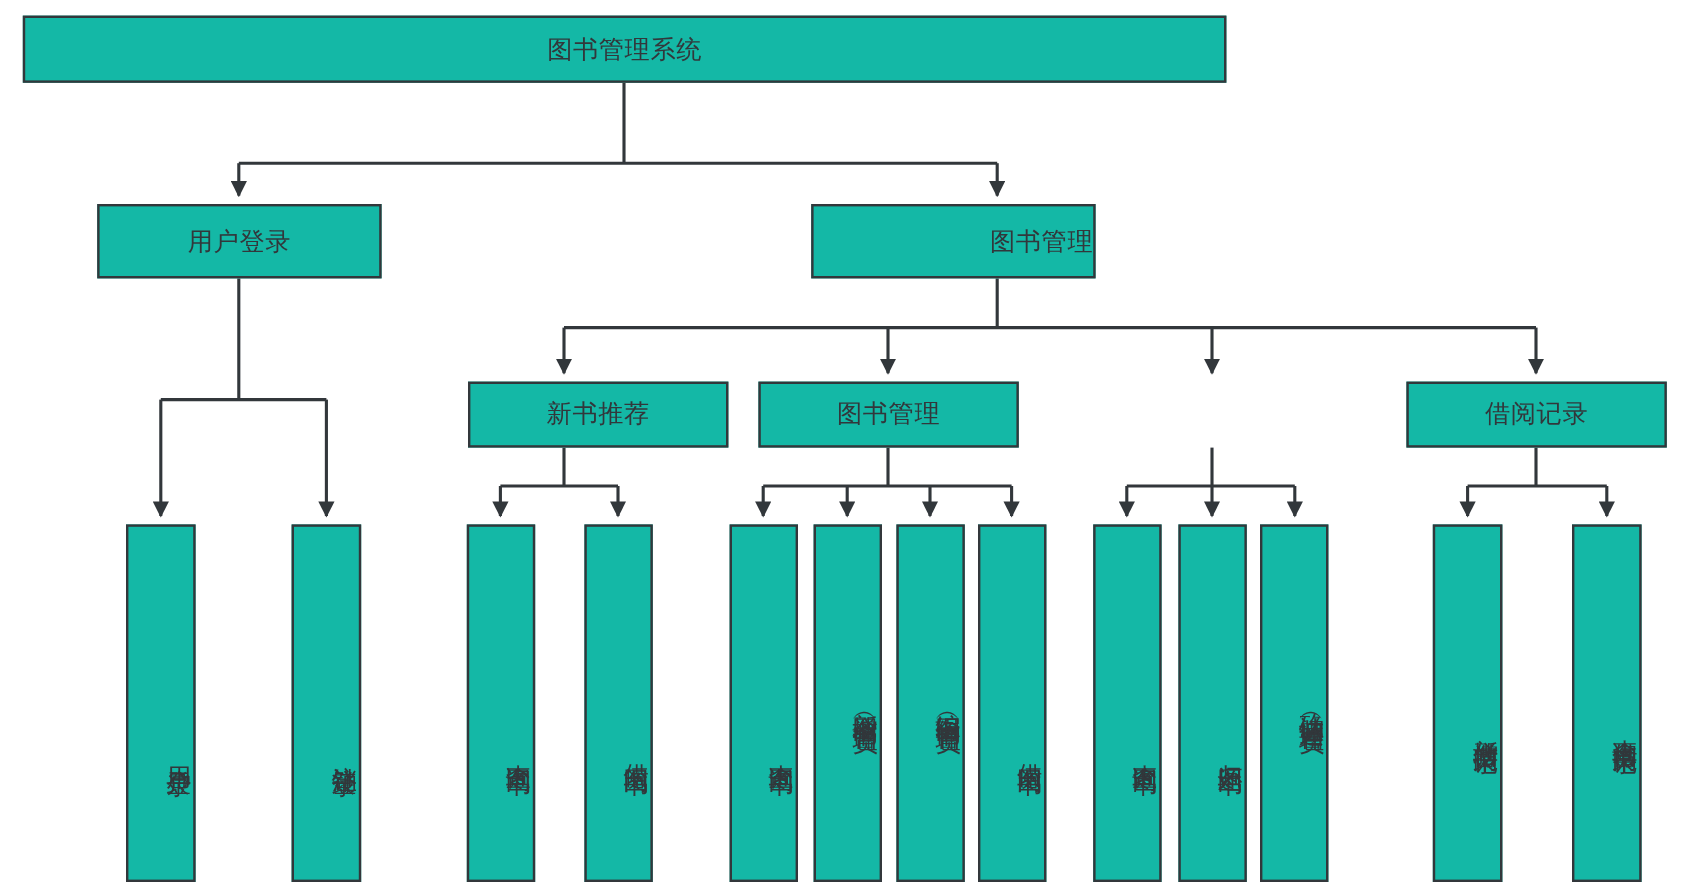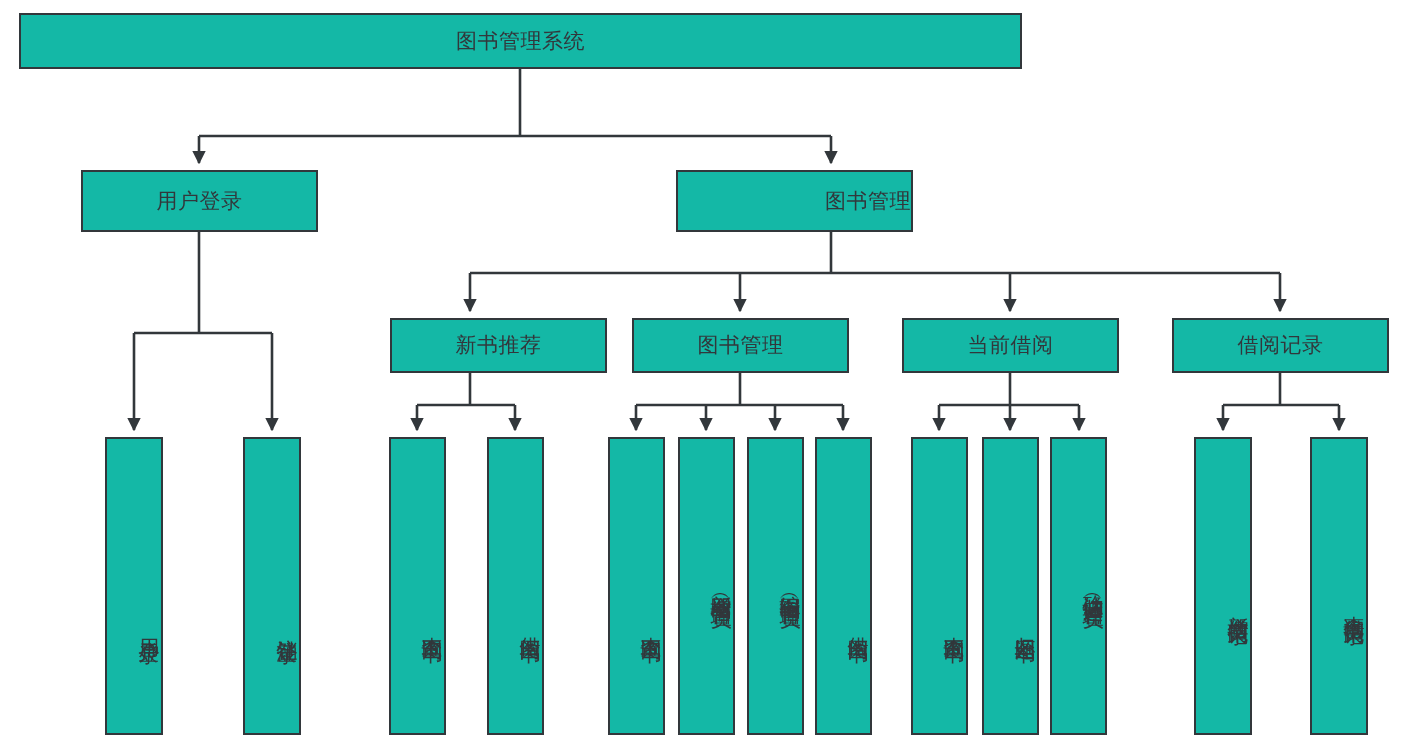--- a/index.html
+++ b/index.html
@@ -139,23 +139,20 @@
   </div>
 
   <div class="node horizontal" style="left:362px; top:318px; width:217px; height:55px;margin-left:28px;">
     <span class="node-label">新书推荐</span>
   </div>
 
   <div class="node horizontal" style="left:632px; top:318px; width:217px; height:55px;">
     <span class="node-label">图书管理</span>
   </div>
 
-  <div class="node horizontal" style="left:902px; top:318px; width:217px; height:55px;">
-    <span class="node-label">当前借阅</span>
-  </div>
 
   <div class="node horizontal" style="left:1172px; top:318px; width:217px; height:55px;">
     <span class="node-label">借阅记录</span>
   </div>
 
   <div class="node vertical" style="left:105px; top:437px; width:58px; height:298px; padding-top:84px;">
     <span class="node-label">用户登录</span>
   </div>
 
   <div class="node vertical" style="left:243px; top:437px; width:58px; height:298px; padding-top:84px;">

